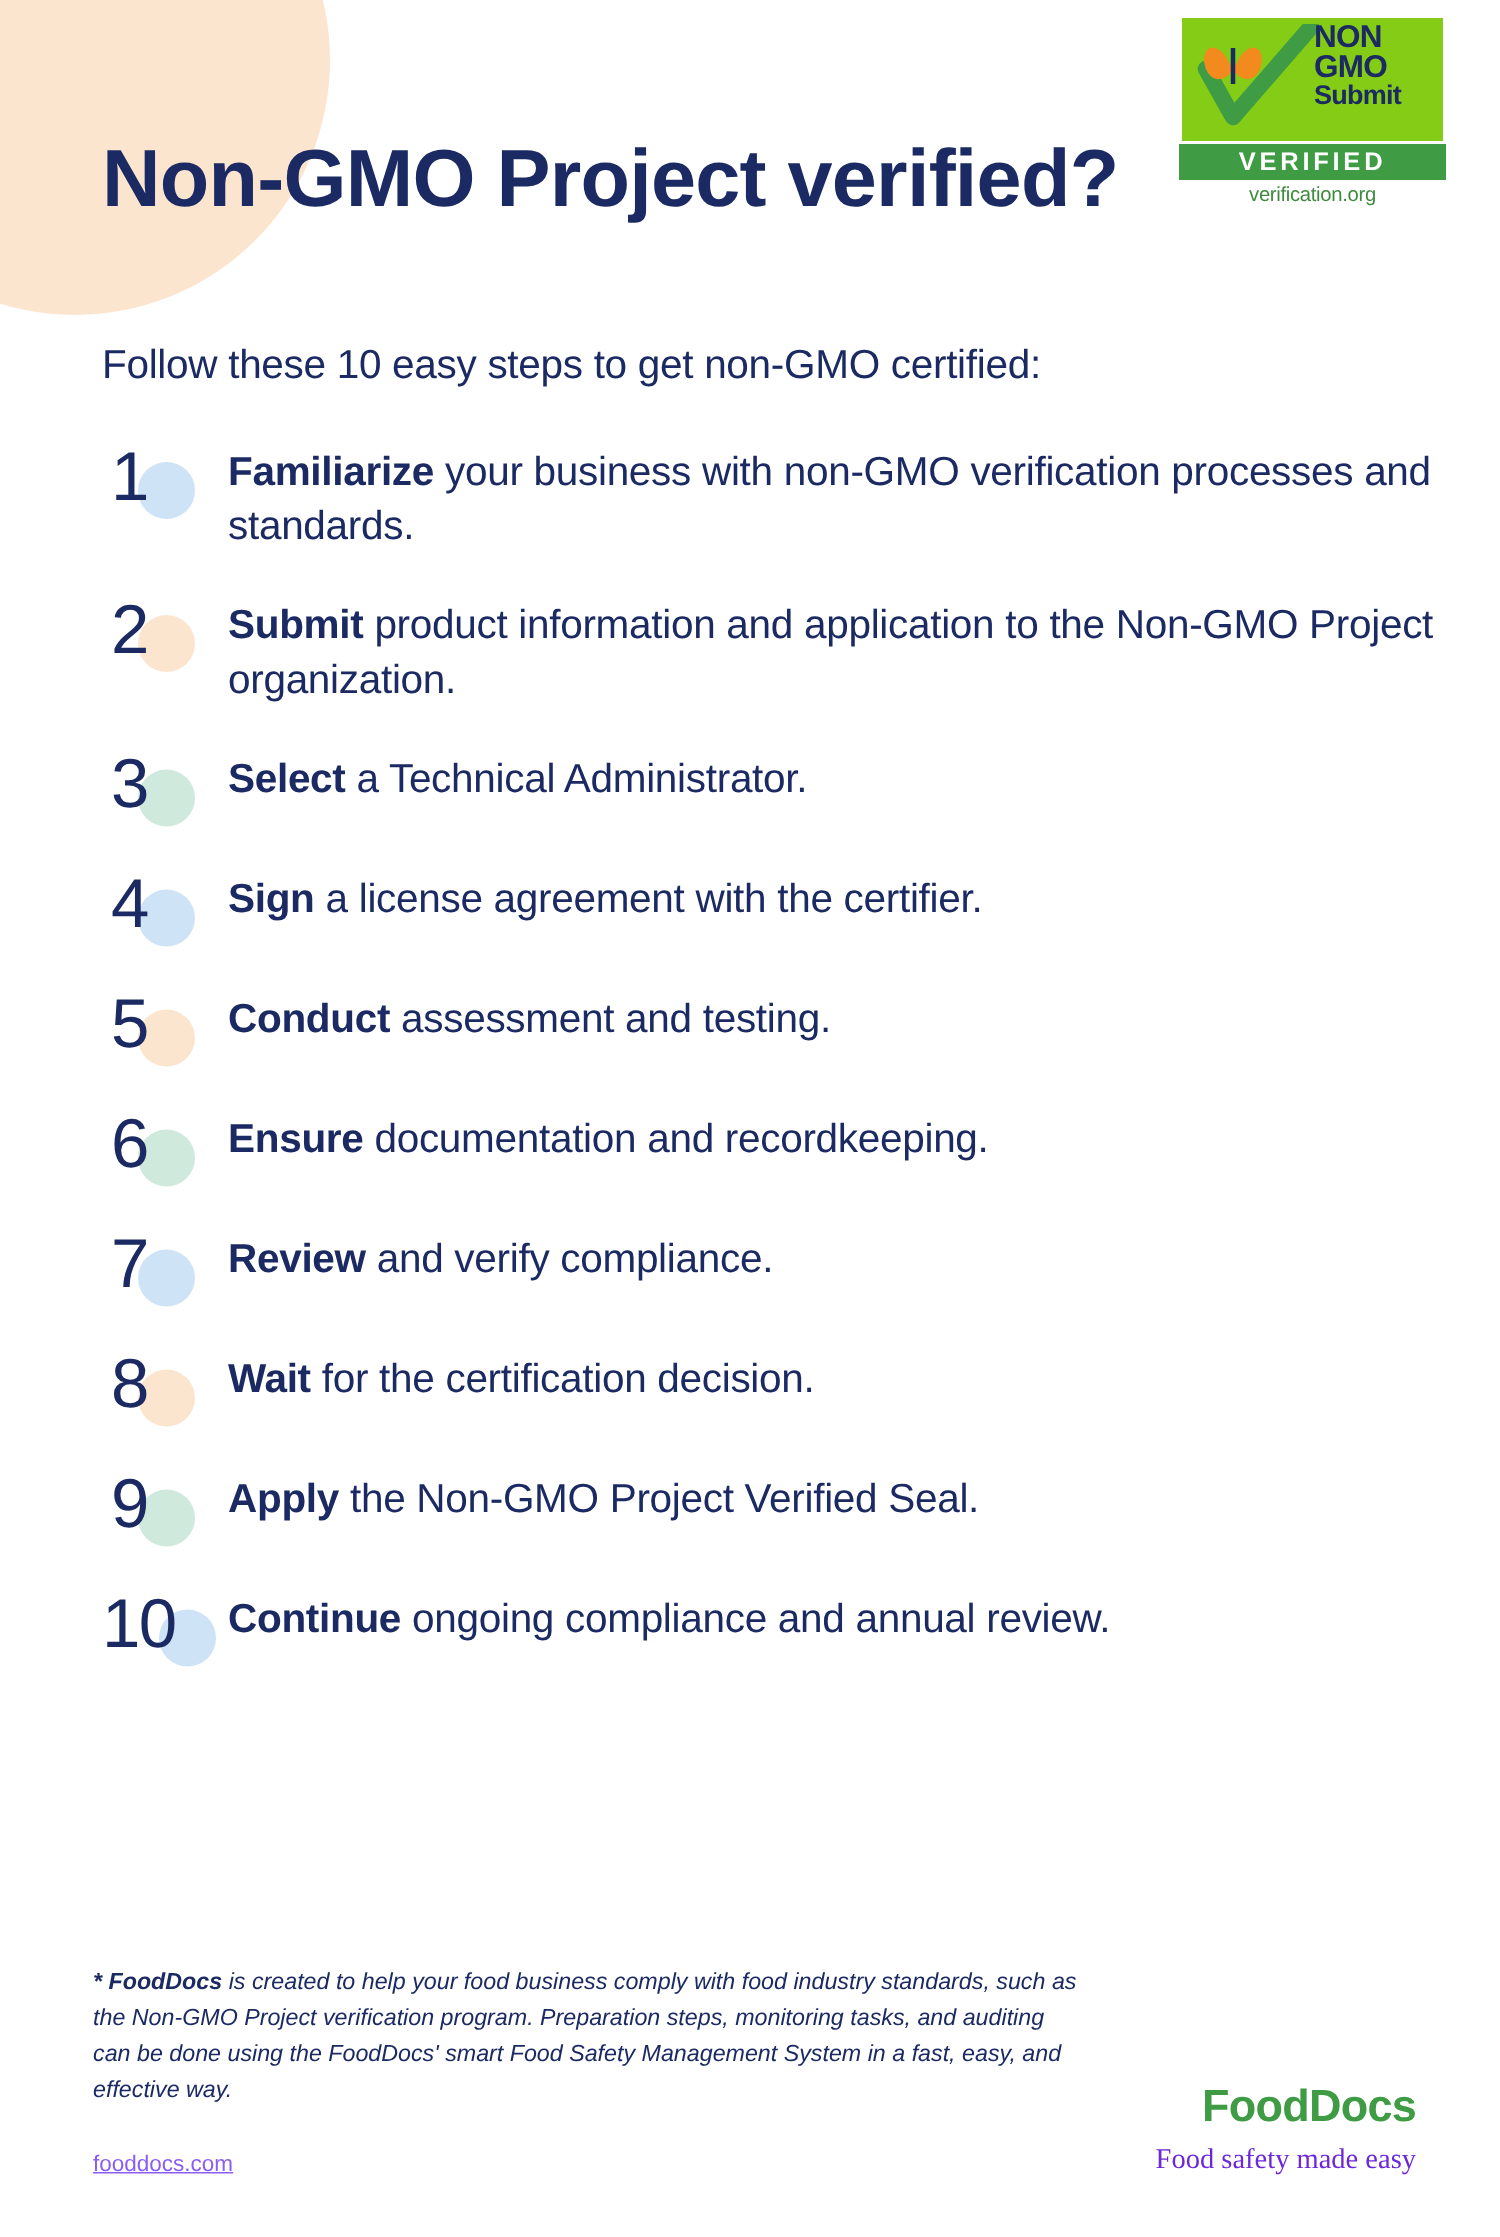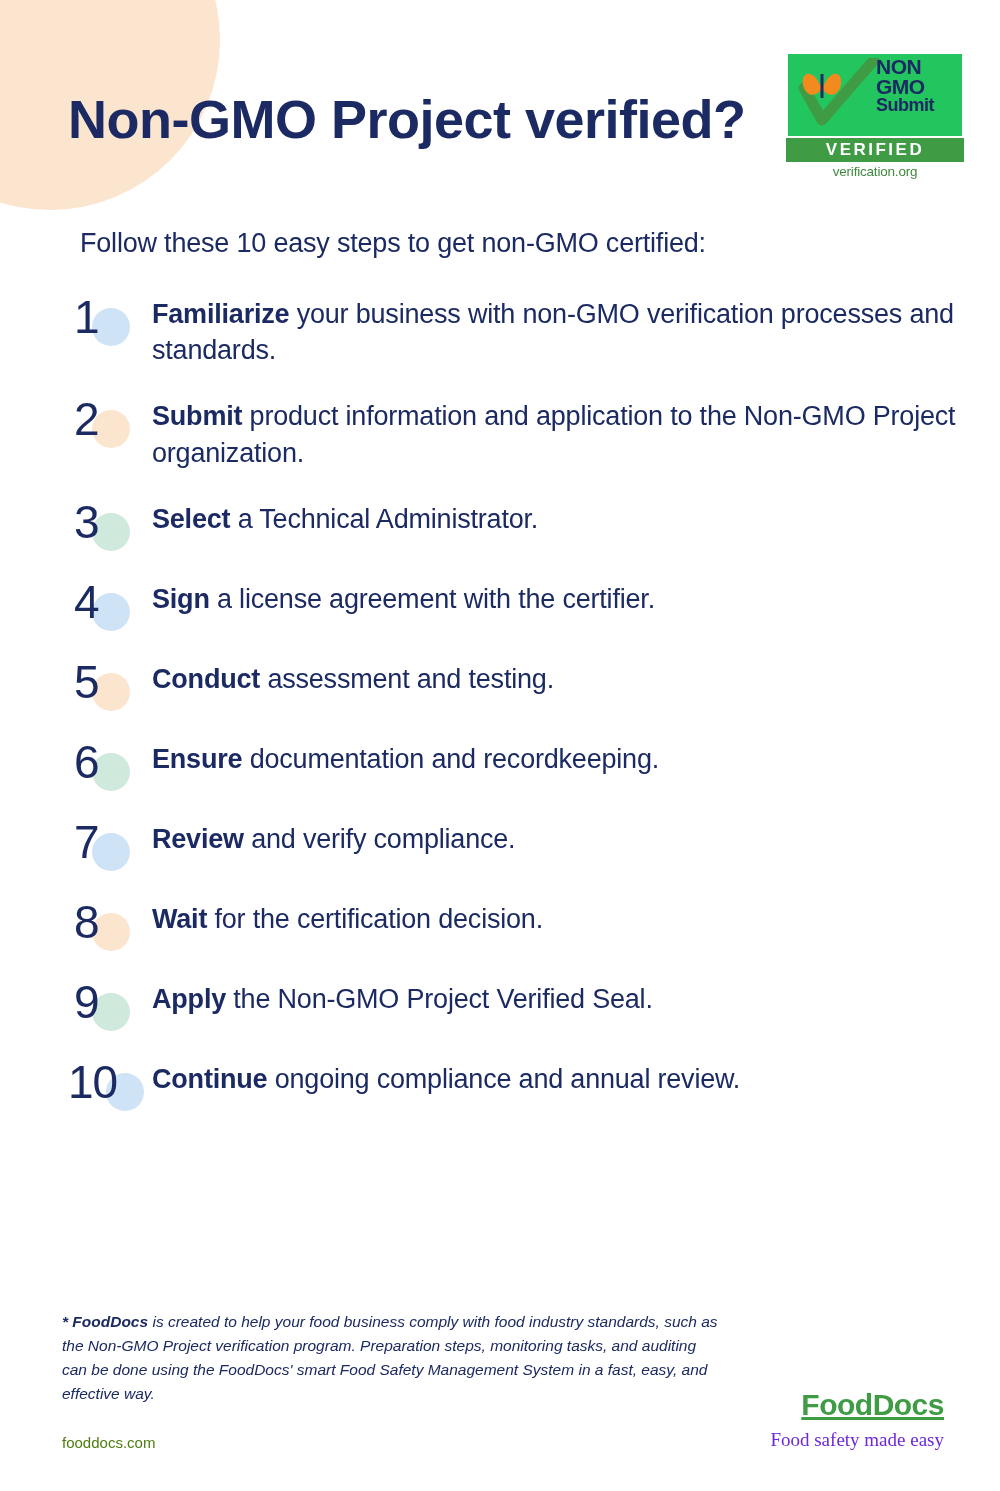--- a/index.html
+++ b/index.html
@@ -29,21 +29,21 @@
     font-size:54px;
     font-weight:bold;
     line-height:1.24;
     letter-spacing:-0.5px;
     color:#1b2a62;
   }
   .title .line { display:block; white-space:pre; }
 
   .subtitle {
     position:absolute;
-    left:80px; top:228px;
+    left:68px; top:228px;
     font-size:27px;
     color:#1b2a62;
     letter-spacing:-0.2px;
   }
 
   .steps {
     position:absolute;
     left:68px; top:292px;
     width:900px;
   }
@@ -95,24 +95,23 @@
   .seal {
     position:absolute;
     right:36px; top:10px;
     width:178px; height:122px;
     background:#ffffff;
     z-index:5;
   }
   .seal-top {
     position:relative;
     width:178px; height:86px;
-    background:#22c55e;
+    background:#84cc16;
     border:2px solid #ffffff;
     overflow:hidden;
-    margin-top:42px;
   }
   .seal-check {
     position:absolute;
     left:6px; top:4px;
     width:86px; height:78px;
   }
   .seal-words {
     position:absolute;
     right:6px; top:3px;
     width:80px;
@@ -151,34 +150,34 @@
     line-height:1.55;
     font-style:italic;
     color:#1b2a62;
   }
   .footnote b { font-weight:bold; font-style:italic; }
 
   .site {
     position:absolute;
     left:62px; top:1434px;
     font-size:15px;
-    color:#4d7c0f;
+    color:#8b5cf6;
+    text-decoration:underline;
   }
   .brand {
     position:absolute;
     right:56px; top:1390px;
     text-align:right;
   }
   .brand-name {
     font-size:30px;
     font-weight:bold;
     color:#3f9c45;
     letter-spacing:-0.5px;
     line-height:1;
-    text-decoration:underline;
   }
   .brand-tag {
     font-size:19px;
     color:#6d28d9;
     margin-top:9px;
     font-family:Liberation Serif, serif;
   }
 </style>
 </head>
 <body>

